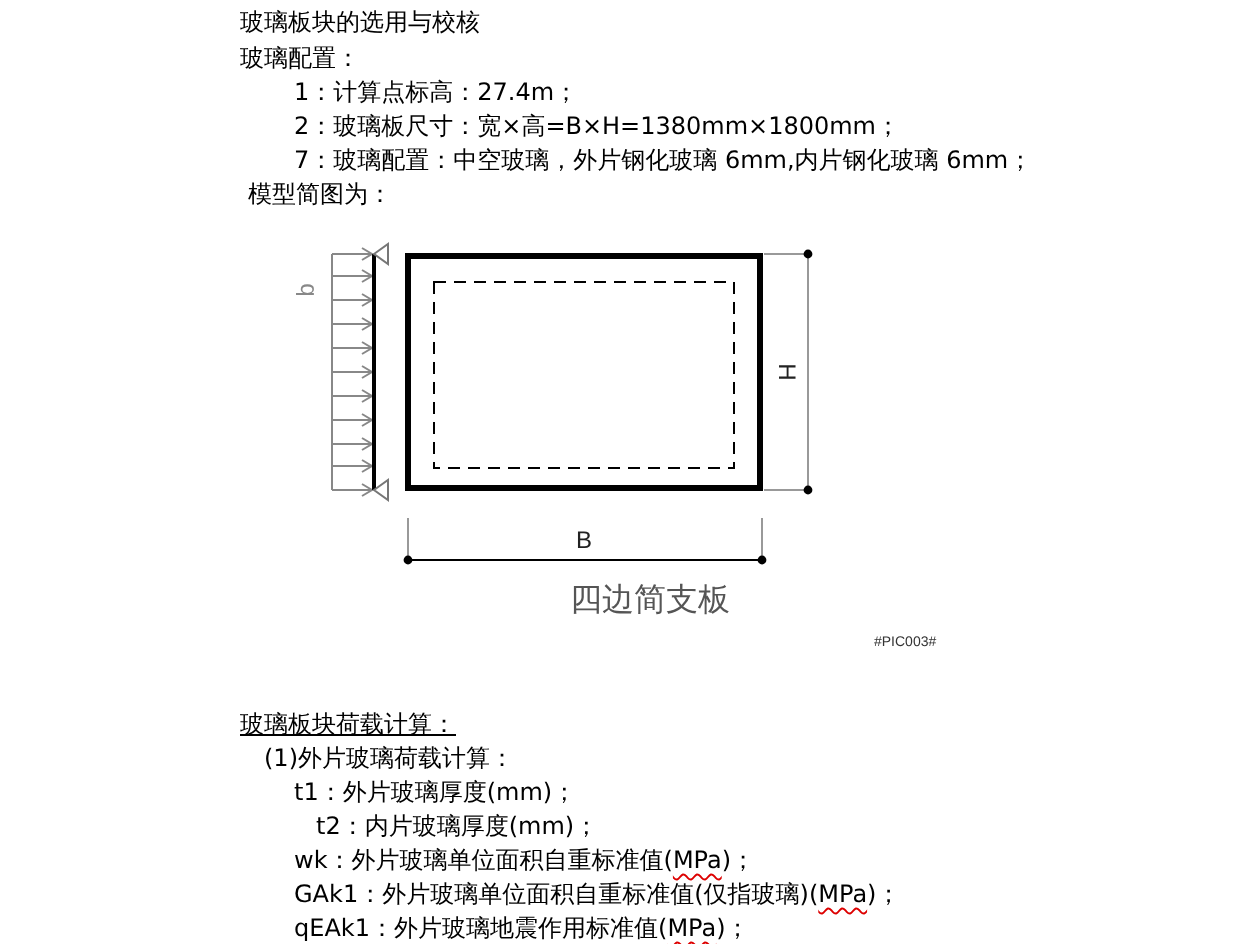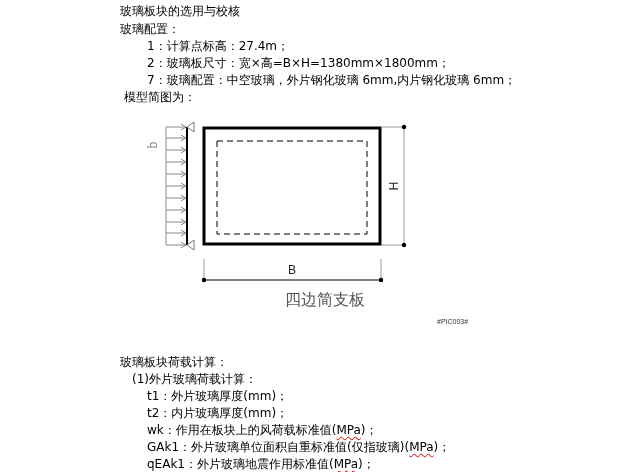--- a/index.html
+++ b/index.html
@@ -70,20 +70,20 @@
   <circle cx="204" cy="280" r="2.2" fill="#000"></circle>
   <circle cx="381" cy="280" r="2.2" fill="#000"></circle>
 </svg>
 
 <div class="dimlabel" style="left:151px;top:138px;color:#888;transform:rotate(90deg);">q</div>
 <div class="dimlabel" style="left:389px;top:179px;transform:rotate(90deg);">H</div>
 <div class="dimlabel" style="left:288px;top:263px;">B</div>
 <div class="caption" style="left:253px;top:290px;margin-left:32px;">四边简支板</div>
 <div class="tag" style="left:437px;top:318px;">#PIC003#</div>
 
-<div class="line" style="left:120px;top:354px;">玻璃板块荷载计算：</div>
+<div class="line" style="left:120px;top:354px;text-decoration:underline;">玻璃板块荷载计算：</div>
 <div class="line" style="left:132px;top:371px;">(1)外片玻璃荷载计算：</div>
 
 <div class="line" style="left:147px;top:388px;"><span>t1：外片玻璃厚度(mm)；</span></div>
-<div class="line" style="left:147px;top:405px;text-align:center;"><span>t2：内片玻璃厚度(mm)；</span></div>
-<div class="line" style="left:147px;top:422px;"><span>wk：作用在板块上的风荷载标准值(</span><span class="wavy">MPa</span><span>)；</span></div>
+<div class="line" style="left:158px;top:405px;text-align:center;"><span>t2：内片玻璃厚度(mm)；</span></div>
+<div class="line" style="left:147px;top:422px;"><span>wk：外片玻璃单位面积自重标准值(</span><span class="wavy">MPa</span><span>)；</span></div>
 <div class="line" style="left:147px;top:439px;text-align:right;"><span>GAk1：外片玻璃单位面积自重标准值(仅指玻璃)(</span><span class="wavy">MPa</span><span>)；</span></div>
 <div class="line" style="left:147px;top:456px;"><span>qEAk1：外片玻璃地震作用标准值(</span><span class="wavy">MPa</span><span>)；</span></div>
 
 </body></html>

